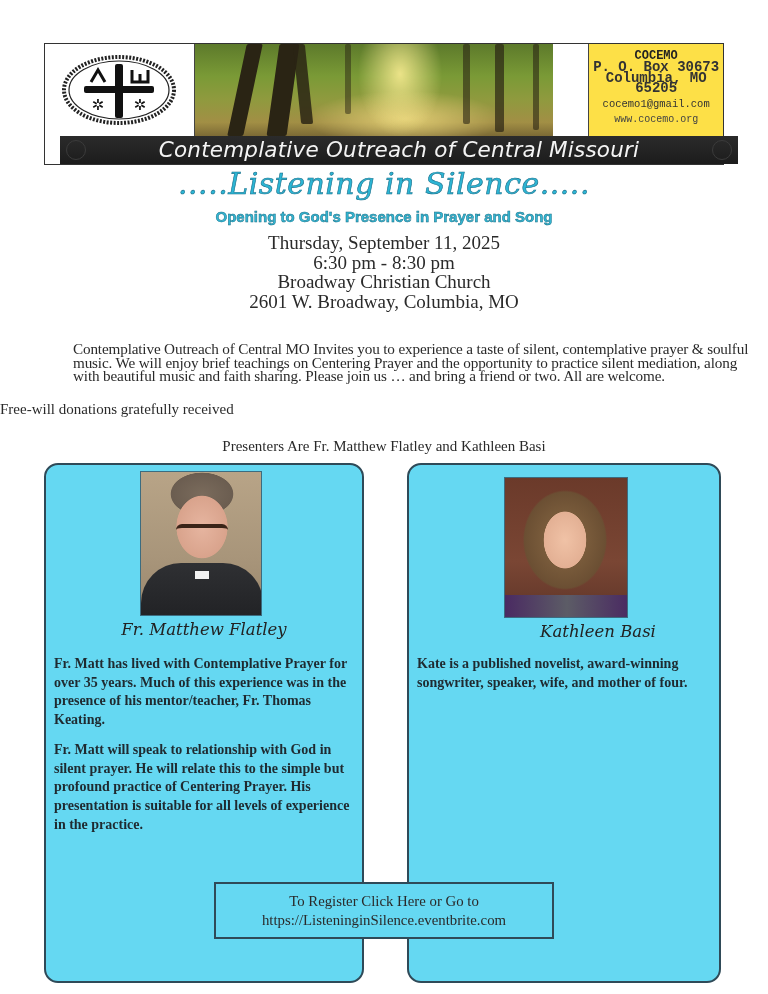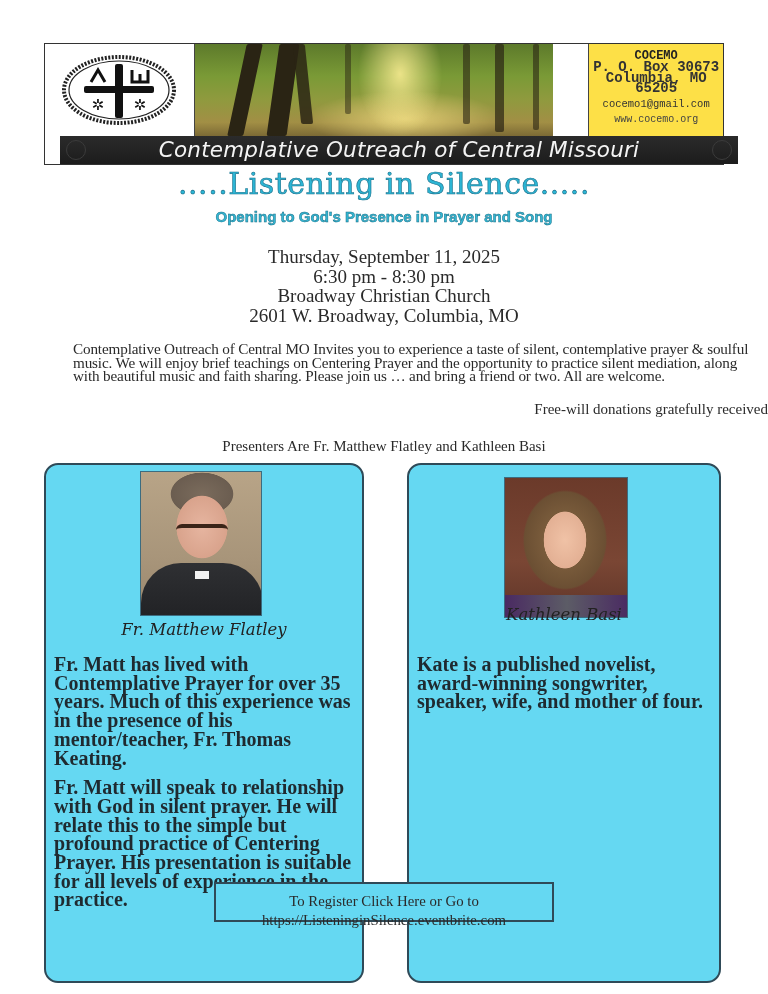--- a/index.html
+++ b/index.html
@@ -41,44 +41,44 @@
       font-size: 21.5px; line-height: 28px; text-align: center; letter-spacing: 0.2px; margin-left: 15px;
     }
     .banner-bottom .deco {
       position: absolute; top: 4px; width: 20px; height: 20px; border-radius: 50%;
       border: 1px solid #3b3b3b;
     }
 
     
     .title-script {
       position: absolute; left: 0; top: 166px; width: 768px; text-align: center;
-      font-family: "DejaVu Serif", serif; font-size: 30px; line-height: 36px;
+      font-family: "DejaVu Serif", serif; font-style: italic; font-size: 30px; line-height: 36px;
       color: #2cb5d4; -webkit-text-stroke: 0.6px #1a6f8a; letter-spacing: 0.5px;
     }
     .subtitle {
       position: absolute; left: 0; top: 204px; width: 768px; text-align: center;
       font-family: "Liberation Sans", sans-serif; font-weight: bold; font-size: 15px; line-height: 26px;
       color: #33b6d3; -webkit-text-stroke: 0.5px #1b6f86;
     }
 
     
     .event-info {
-      position: absolute; left: 0; top: 247px; width: 768px; text-align: center;
+      position: absolute; left: 0; top: 233px; width: 768px; text-align: center;
       font-family: "Liberation Serif", serif; font-size: 19px; line-height: 19.5px; color: #2a2a2a;
     }
 
     
     .intro {
       position: absolute; left: 45px; top: 342px; width: 690px;
       font-family: "Liberation Serif", serif; font-size: 15.2px; line-height: 13.6px; color: #2a2a2a;
       letter-spacing: -0.15px;
       margin-left: 28px;
     }
     .donations {
-      position: absolute; left: 0; top: 400px; width: 768px; text-align: right;
+      position: absolute; left: 0; top: 400px; width: 768px; text-align: left;
       font-size: 15px; line-height: 18px; color: #2a2a2a;
     }
     .presenters {
       position: absolute; left: 0; top: 437px; width: 768px; text-align: center;
       font-size: 15px; line-height: 18px; color: #2a2a2a;
     }
 
     
     .card {
       position: absolute; top: 463px; height: 520px;
@@ -117,32 +117,32 @@
     }
     .card.right .photo .shirt {
       position: absolute; left: 0; bottom: 0; width: 124px; height: 22px;
       background: linear-gradient(90deg, #4a2a62, #5c5c66 50%, #4a2a62);
     }
     .card-name {
       position: absolute; left: 0; width: 100%; text-align: center;
       font-family: "DejaVu Serif", serif; font-style: italic; font-size: 16.5px; line-height: 20px; color: #222;
     }
     .card.left .card-name { top: 155px; }
-    .card.right .card-name { top: 140px; }
+    .card.right .card-name { top: 157px; margin-left: 34px; }
     .card-body {
       position: absolute; left: 8px;
-      font-family: "Liberation Serif", serif; font-weight: bold; font-size: 20px; line-height: 18.7px; color: #1f2a30;
+      font-family: "Liberation Serif", serif; font-weight: bold; font-size: 14px; line-height: 18.7px; color: #1f2a30;
     }
     .card.left .card-body { top: 190px; width: 310px; }
     .card.right .card-body { top: 190px; width: 304px; }
     .card-body p { margin-bottom: 11px; }
 
     
     .register {
-      position: absolute; left: 214px; top: 882px; width: 340px; height: 40px;
+      position: absolute; left: 214px; top: 882px; width: 340px; height: 57px;
       background: #65d8f2; border: 2px solid #2f4a58;
       text-align: center; font-family: "Liberation Serif", serif; font-size: 14.8px; line-height: 19px; color: #2a2a2a;
       padding-top: 8px; cursor: pointer;
     }
   </style>
 </head>
 <body>
 
 <div class="banner">
   <div class="banner-top">

